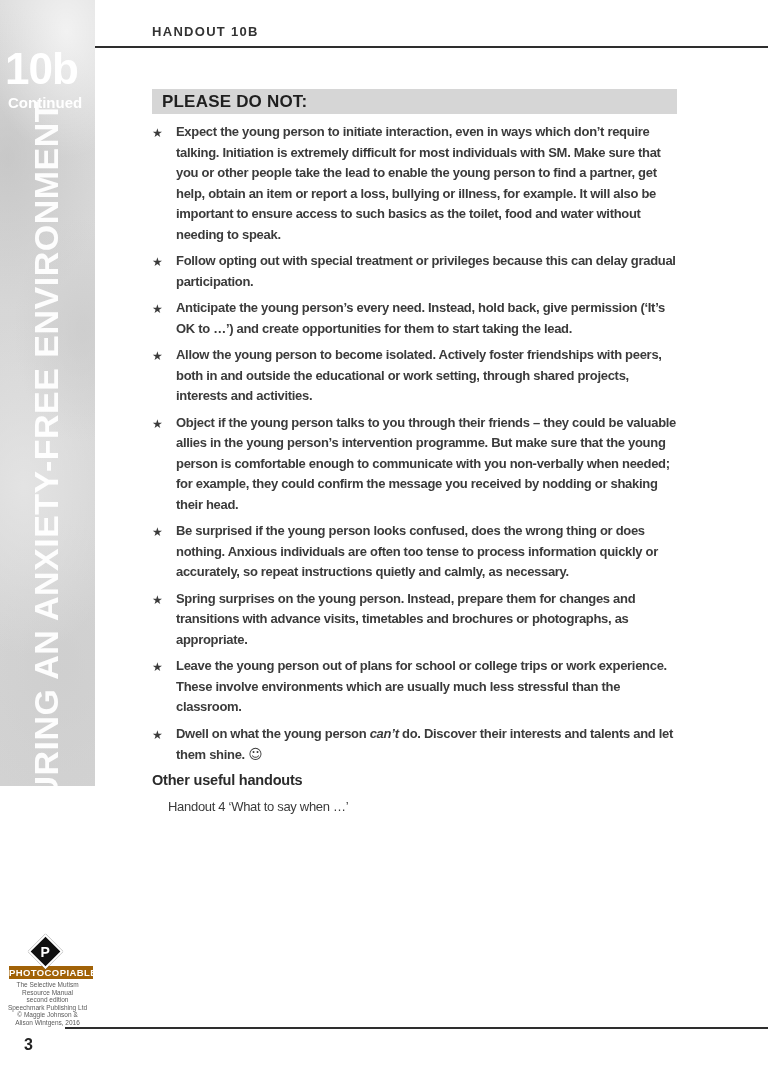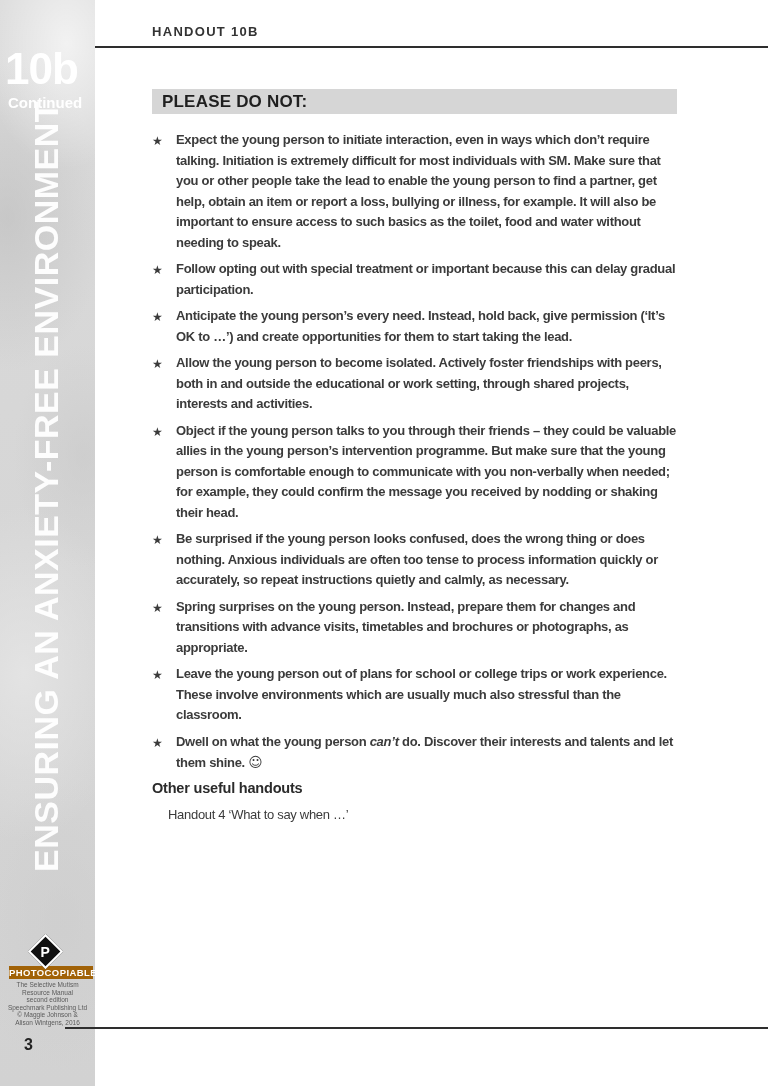--- a/index.html
+++ b/index.html
@@ -1,21 +1,21 @@
 <!DOCTYPE html>
 <html><head>
 <meta charset="utf-8">
 <style>
   * { margin: 0; padding: 0; box-sizing: border-box; }
   html, body { width: 768px; height: 1086px; background: #ffffff; overflow: hidden; }
   body { position: relative; font-family: "Liberation Sans", sans-serif; }
 
   
   .sidebar {
-    position: absolute; left: 0; top: 0; width: 95px; height: 1086px;
+    position: absolute; left: 0; top: 0; width: 95px; height: 786px;
     background-color: #d6d6d6;
     background-image:
       radial-gradient(120px 180px at 70% 4%,  rgba(255,255,255,.65), rgba(255,255,255,0) 70%),
       radial-gradient(140px 220px at 8%  20%, rgba(186,186,186,.55), rgba(186,186,186,0) 70%),
       radial-gradient(100px 160px at 88% 42%, rgba(199,199,199,.55), rgba(199,199,199,0) 70%),
       radial-gradient(150px 240px at 25% 62%, rgba(232,232,232,.75), rgba(232,232,232,0) 70%),
       radial-gradient(130px 210px at 65% 85%, rgba(204,204,204,.6),  rgba(204,204,204,0) 70%),
       linear-gradient(#dadada, #d2d2d2);
   }
   .tab-number {
@@ -40,21 +40,21 @@
     font-size: 13px; font-weight: bold; color: #333333; letter-spacing: 1.3px;
   }
   .header-rule {
     position: absolute; left: 95px; right: 0; top: 46px; height: 2px; background: #2e2e2e;
   }
 
   
   .main { position: absolute; left: 152px; top: 89px; width: 525px; }
   .banner {
     background: #d6d6d6; height: 25px; line-height: 25px;
-    padding-left: 10px; margin-bottom: 16px;
+    padding-left: 10px; margin-bottom: 8px;
     font-size: 17px; font-weight: bold; color: #1f1f1f; letter-spacing: 0.2px;
   }
   ul.do-not-list { list-style: none; }
   ul.do-not-list li {
     display: flex; margin-bottom: 6px;
     font-size: 13px; line-height: 20.5px; color: #3b3b3b; letter-spacing: -0.3px;
   }
   .star { flex: 0 0 24px; font-size: 12px; color: #3b3b3b; padding-top: 1px; letter-spacing: 0; }
   .item-text { flex: 1; font-weight: bold; }
   .italic { font-style: italic; text-align: center; }
@@ -114,21 +114,21 @@
 <div class="main">
   <div class="banner">PLEASE DO NOT:</div>
 
   <ul class="do-not-list">
     <li>
       <span class="star">★</span>
       <span class="item-text">Expect the young person to initiate interaction, even in ways which don’t require talking. Initiation is extremely difficult for most individuals with SM. Make sure that you or other people take the lead to enable the young person to find a partner, get help, obtain an item or report a loss, bullying or illness, for example. It will also be important to ensure access to such basics as the toilet, food and water without needing to speak.</span>
     </li>
     <li>
       <span class="star">★</span>
-      <span class="item-text">Follow opting out with special treatment or important because this can delay gradual participation.</span>
+      <span class="item-text">Follow opting out with special treatment or privileges because this can delay gradual participation.</span>
     </li>
     <li>
       <span class="star">★</span>
       <span class="item-text">Anticipate the young person’s every need. Instead, hold back, give permission (‘It’s OK to …’) and create opportunities for them to start taking the lead.</span>
     </li>
     <li>
       <span class="star">★</span>
       <span class="item-text">Allow the young person to become isolated. Actively foster friendships with peers, both in and outside the educational or work setting, through shared projects, interests and activities.</span>
     </li>
     <li>
@@ -138,21 +138,21 @@
     <li>
       <span class="star">★</span>
       <span class="item-text">Be surprised if the young person looks confused, does the wrong thing or does nothing. Anxious individuals are often too tense to process information quickly or accurately, so repeat instructions quietly and calmly, as necessary.</span>
     </li>
     <li>
       <span class="star">★</span>
       <span class="item-text">Spring surprises on the young person. Instead, prepare them for changes and transitions with advance visits, timetables and brochures or photographs, as appropriate.</span>
     </li>
     <li>
       <span class="star">★</span>
-      <span class="item-text">Leave the young person out of plans for school or college trips or work experience. These involve environments which are usually much also stressful than the classroom.</span>
+      <span class="item-text">Leave the young person out of plans for school or college trips or work experience. These involve environments which are usually much less stressful than the classroom.</span>
     </li>
     <li>
       <span class="star">★</span>
       <span class="item-text"><span>Dwell on what the young person </span><span class="italic">can’t</span><span> do. Discover their interests and talents and let them shine. </span><span class="smiley">☺</span></span>
     </li>
   </ul>
 
   <div class="other-heading">Other useful handouts</div>
   <p class="handout-line">Handout 4 ‘What to say when …’</p>
 </div>

